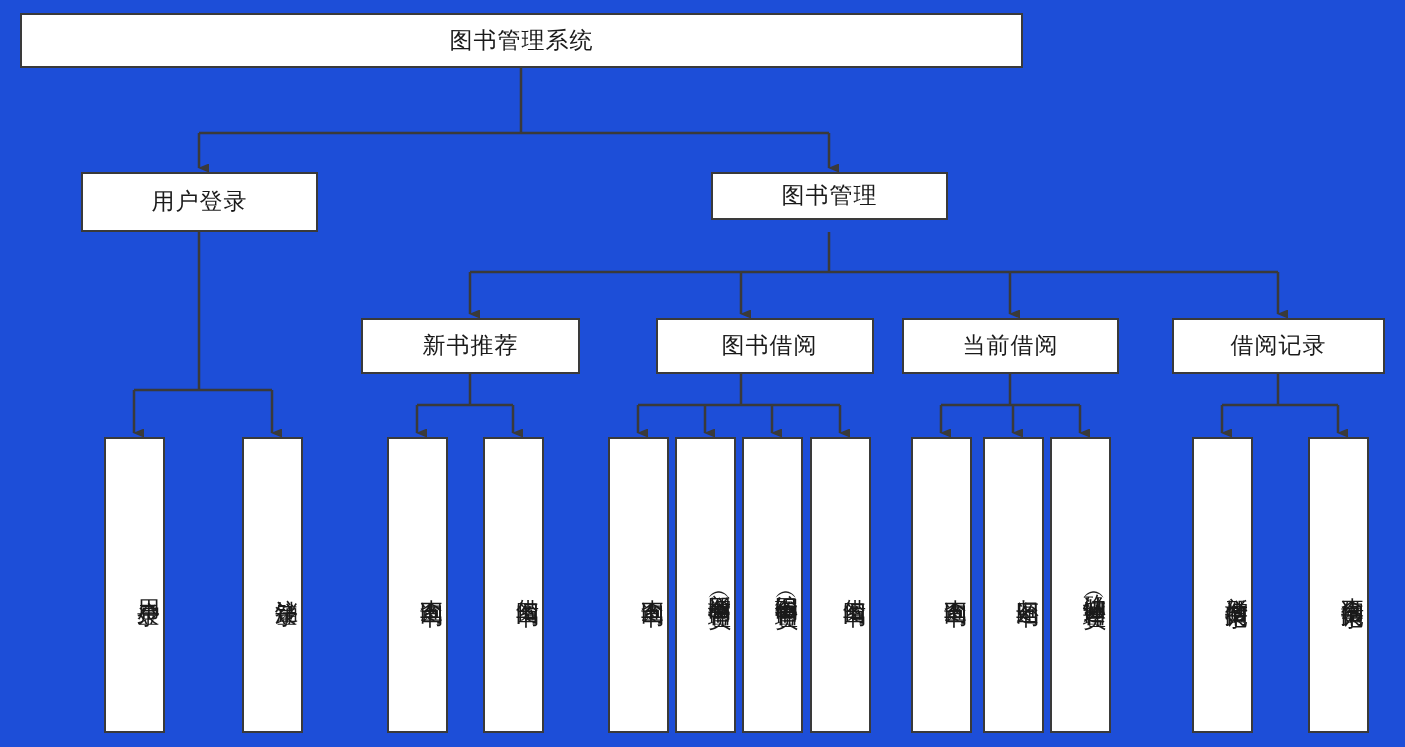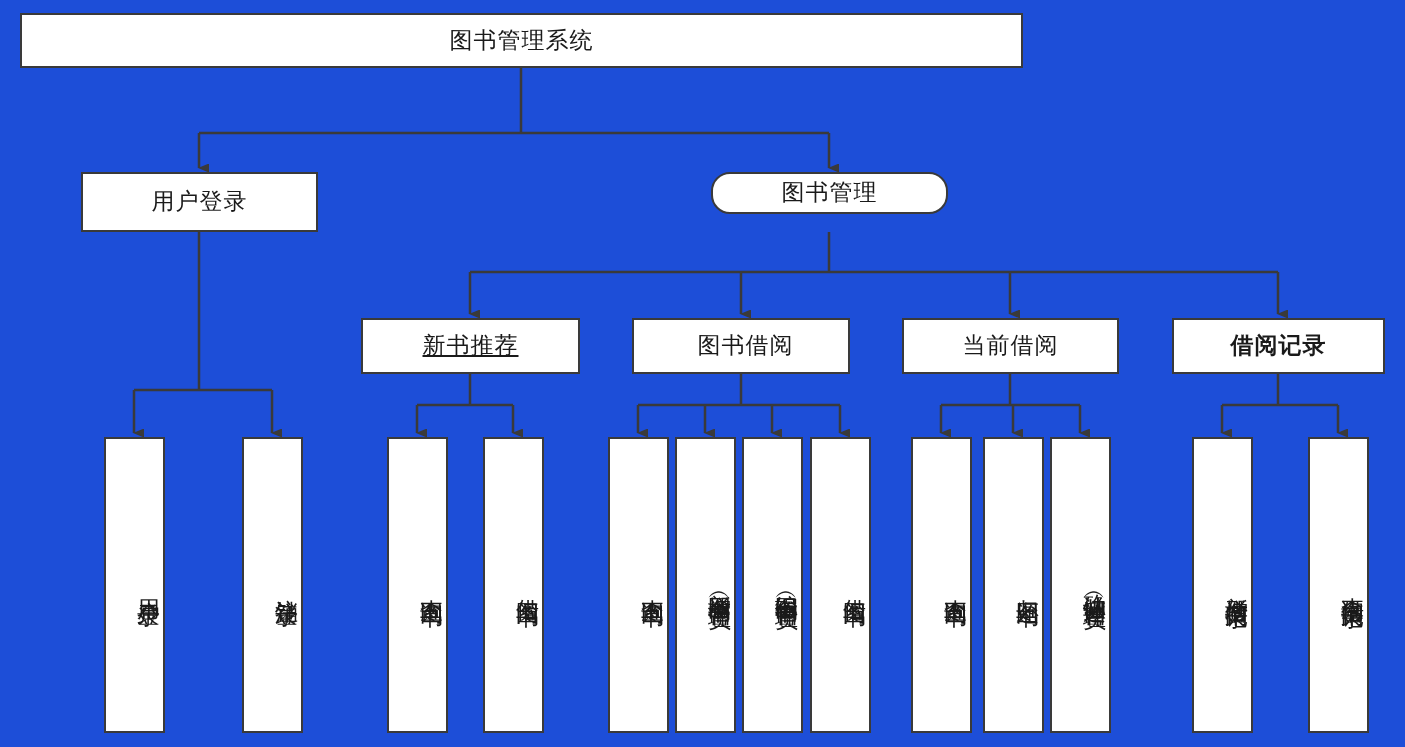--- a/index.html
+++ b/index.html
@@ -115,33 +115,33 @@
       </g>
   </svg>
 
   <div id="nodes-layer">
       <div class="node horizontal" style="left: 20px; top: 13px; width: 1003px; height: 55px;">
         <span class="label">图书管理系统</span>
       </div>
       <div class="node horizontal" style="left: 81px; top: 172px; width: 237px; height: 60px;">
         <span class="label">用户登录</span>
       </div>
-      <div class="node horizontal" style="left: 711px; top: 172px; width: 237px; height: 42px; border-radius: 19px;">
+      <div class="node horizontal" style="left: 711px; top: 172px; width: 237px; height: 48px;">
         <span class="label">图书管理</span>
       </div>
-      <div class="node horizontal" style="left: 361px; top: 318px; width: 219px; height: 56px; text-decoration: underline;">
+      <div class="node horizontal" style="left: 361px; top: 318px; width: 219px; height: 56px;">
         <span class="label">新书推荐</span>
       </div>
-      <div class="node horizontal" style="left: 632px; top: 318px; width: 218px; height: 56px; padding-left: 9px;">
+      <div class="node horizontal" style="left: 656px; top: 318px; width: 218px; height: 56px; padding-left: 9px;">
         <span class="label">图书借阅</span>
       </div>
       <div class="node horizontal" style="left: 902px; top: 318px; width: 217px; height: 56px; text-align: right;">
         <span class="label">当前借阅</span>
       </div>
-      <div class="node horizontal" style="left: 1172px; top: 318px; width: 213px; height: 56px; font-weight: bold;">
+      <div class="node horizontal" style="left: 1172px; top: 318px; width: 213px; height: 56px;">
         <span class="label">借阅记录</span>
       </div>
       <div class="node vertical" style="left: 104px; top: 437px; width: 61px; height: 296px;">
         <span class="label">用户登录</span>
       </div>
       <div class="node vertical" style="left: 242px; top: 437px; width: 61px; height: 296px;">
         <span class="label">注销登录</span>
       </div>
       <div class="node vertical" style="left: 387px; top: 437px; width: 61px; height: 296px;">
         <span class="label">查询图书</span>

